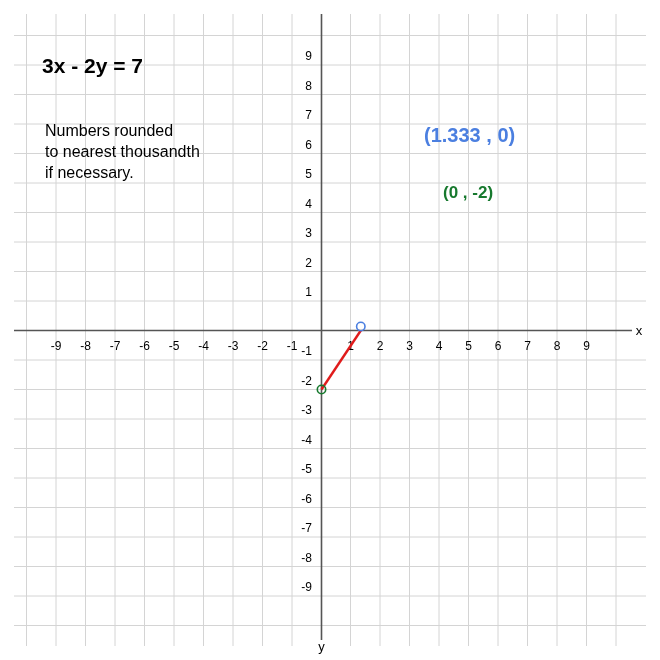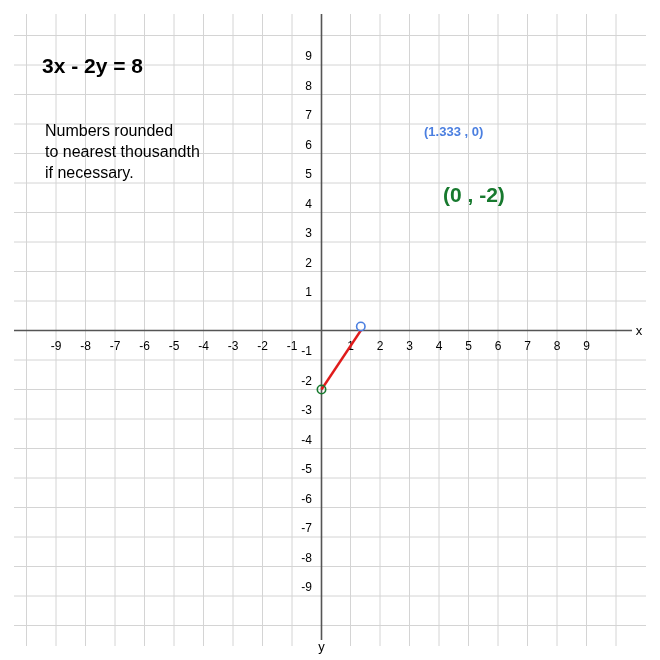--- a/index.html
+++ b/index.html
@@ -38,28 +38,28 @@
   #rounding-note {
     left: 45px;
     top: 120px;
     font-size: 16px;
     color: #000000;
     line-height: 21px;
   }
   #x-intercept-label {
     left: 424px;
     top: 124px;
-    font-size: 13px;
+    font-size: 20px;
     font-weight: bold;
     color: #4b7fe0;
   }
   #y-intercept-label {
     left: 443px;
     top: 183px;
-    font-size: 21px;
+    font-size: 17px;
     font-weight: bold;
     color: #17792e;
   }
   #credit {
     left: 44px;
     top: 481px;
     font-size: 15px;
     color: #000000;
   }
   .axis-name {
@@ -173,21 +173,21 @@
 
     <text class="axis-name" x="639" y="335" text-anchor="middle">x</text>
     <text class="axis-name" x="321.5" y="651" text-anchor="middle">y</text>
 
     <line x1="321.5" y1="389.5" x2="360.8" y2="330.5" stroke="#e01b1b" stroke-width="2.4"></line>
 
     <circle cx="360.8" cy="326.5" r="4.2" fill="none" stroke="#4b7fe0" stroke-width="1.6"></circle>
     <circle cx="321.5" cy="389.5" r="4.2" fill="none" stroke="#17792e" stroke-width="1.6"></circle>
   </svg>
 
-  <div class="overlay-text" id="equation-title">3x - 2y = 8</div>
+  <div class="overlay-text" id="equation-title">3x - 2y = 7</div>
 
   <div class="overlay-text" id="rounding-note">Numbers rounded
 to nearest thousandth
 if necessary.</div>
 
   <div class="overlay-text" id="x-intercept-label">(1.333 , 0)</div>
 
   <div class="overlay-text" id="y-intercept-label">(0 , -2)</div>
 
 

